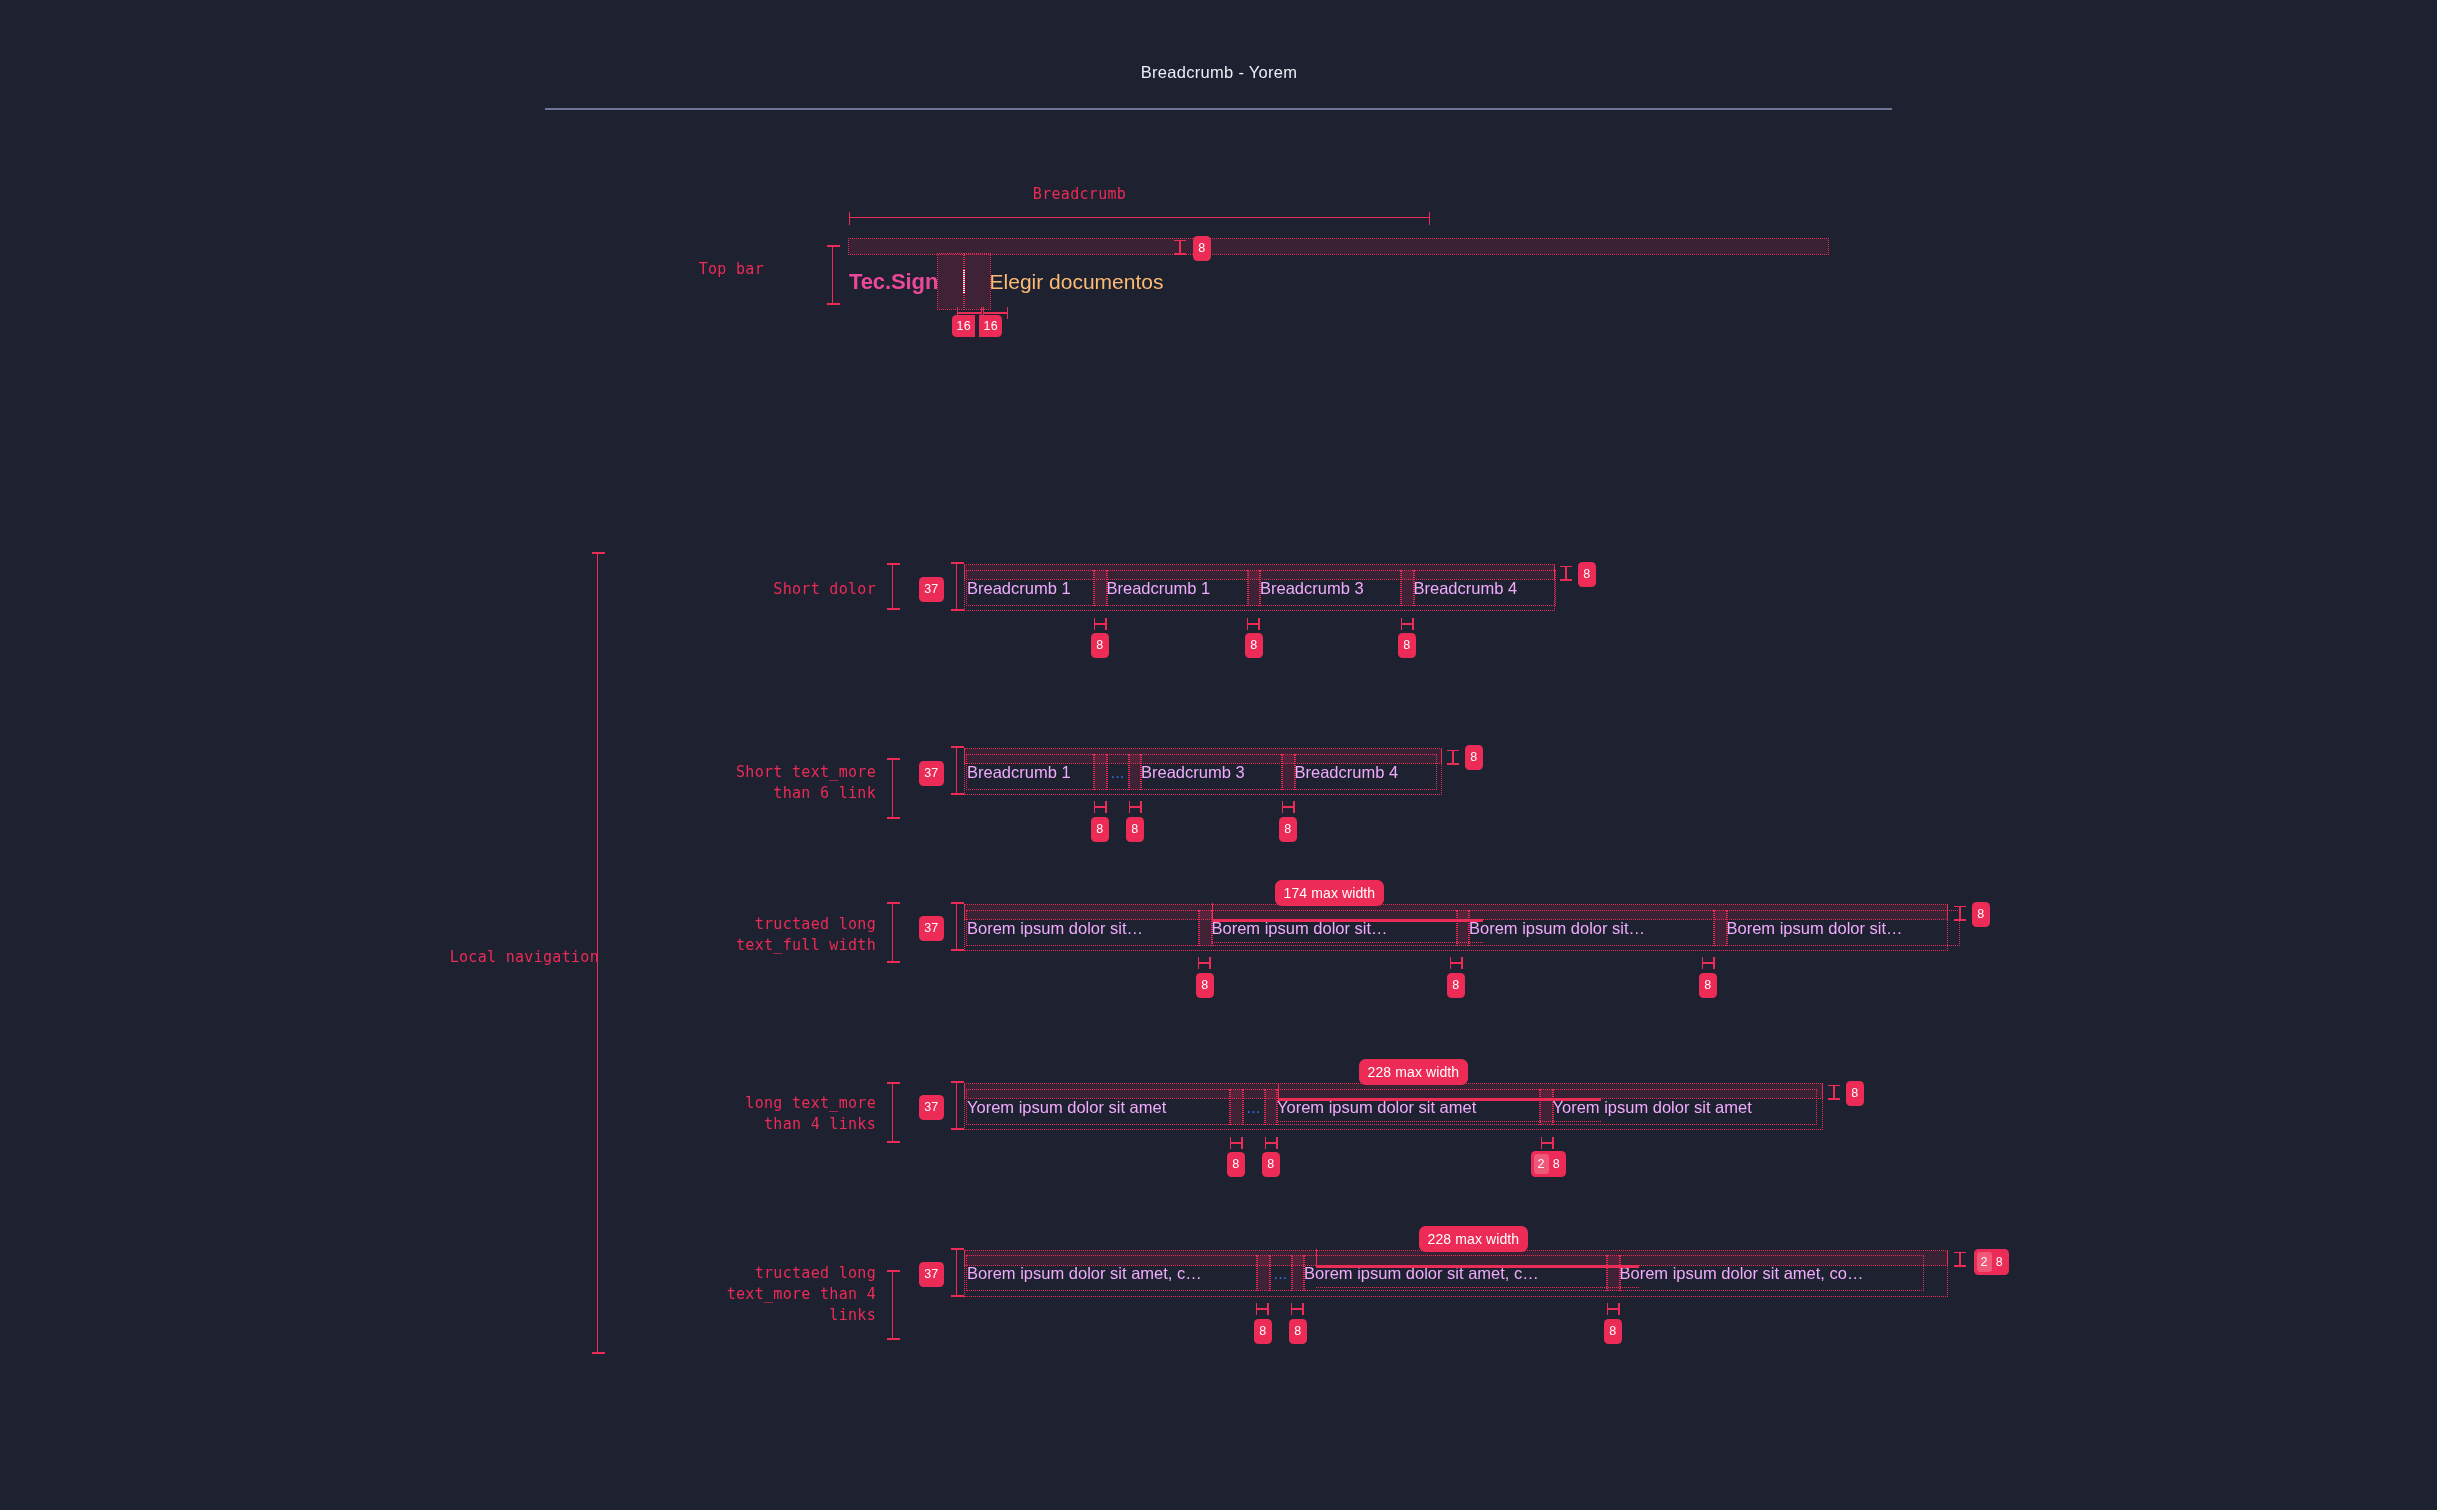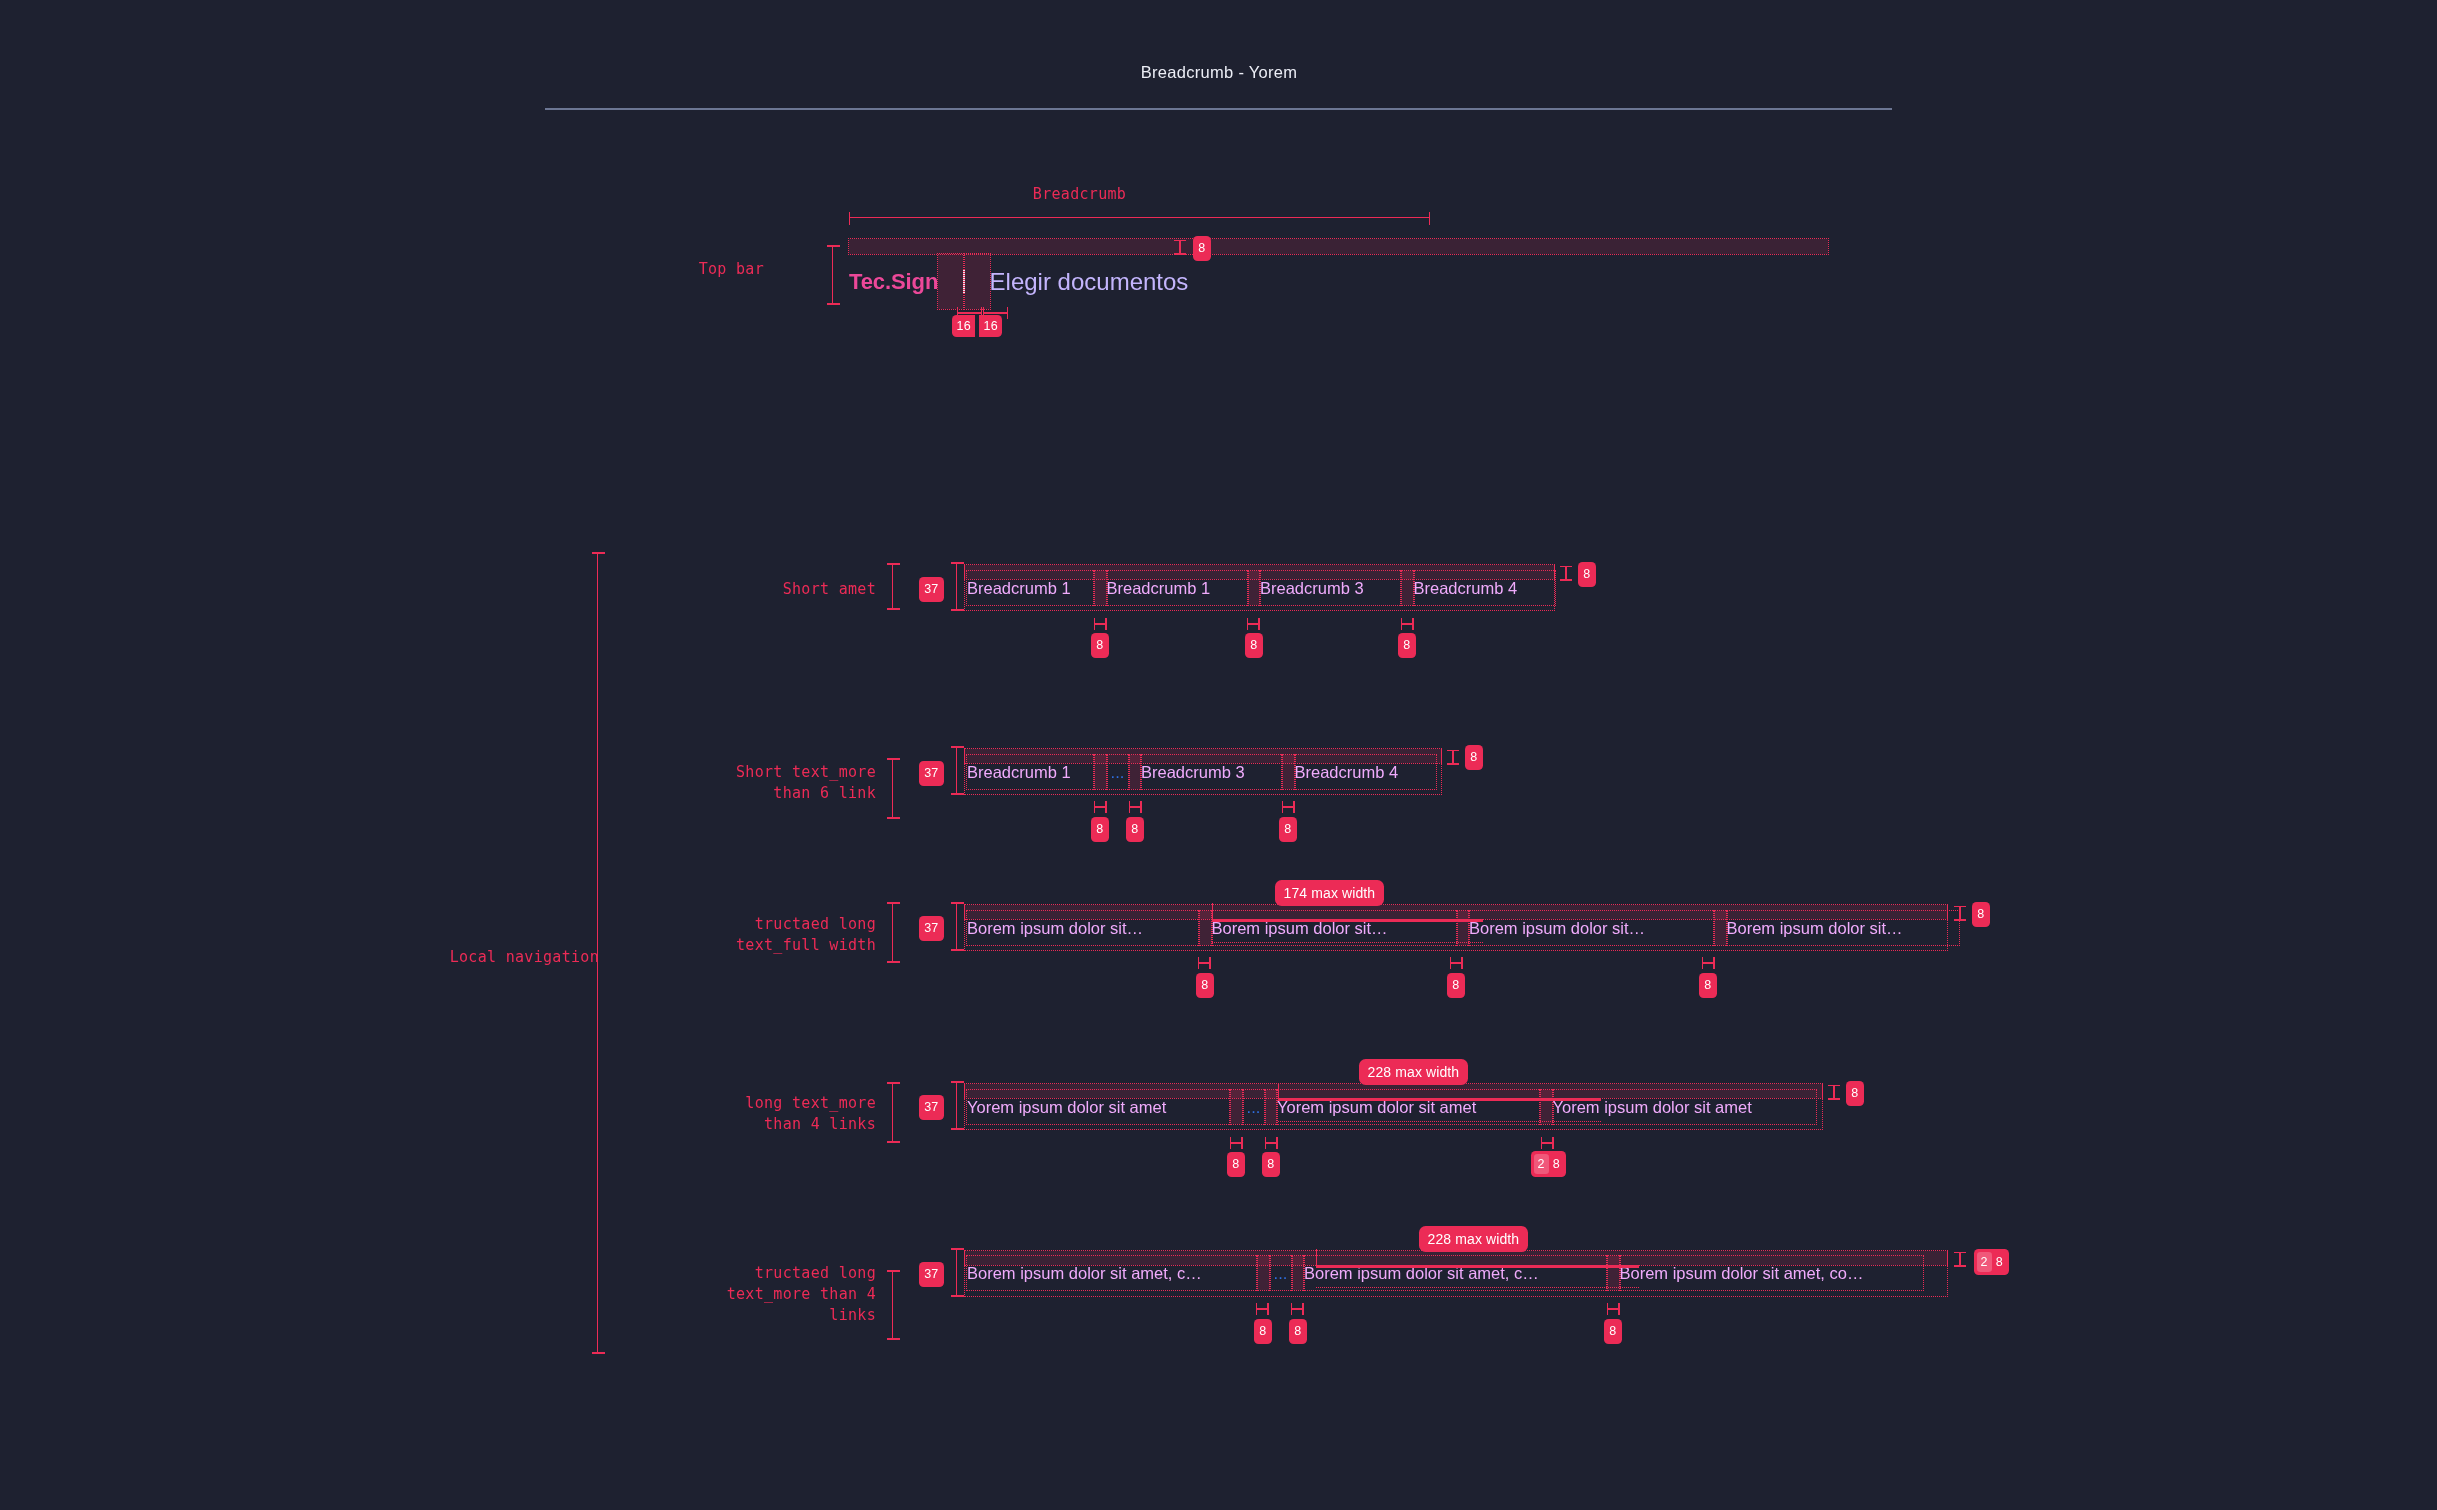--- a/index.html
+++ b/index.html
@@ -196,21 +196,21 @@
   .brand {
     font-size:22px;
     font-weight:bold;
     color:#ec4899;
     letter-spacing:-0.1px;
   }
   .tb-divider {
     width:1.3px; height:22.4px; background:#e8eaf2;
   }
   .tb-link {
-    font-size:24px; color:#c4b5fd; white-space:nowrap;
+    font-size:21px; color:#fdba74; white-space:nowrap;
   }
   .tb-gap { position:relative; height:55px; background:rgba(236,43,86,0.16); outline:1.3px dotted #ec2b56; outline-offset:-0.7px;}
   .dot-strip {
     position:absolute;
     background:rgba(236,43,86,0.14);
     outline:1.3px dotted #ec2b56;
     outline-offset:-0.7px;
   }
 </style>
 </head>
@@ -250,21 +250,21 @@
       <i></i>
     </div>
   <div class="badge" style="left:952px; top:315px; border-top-right-radius:0; border-bottom-right-radius:0;">16</div>
   <div class="badge" style="left:979px; top:315px; border-top-left-radius:0; border-bottom-left-radius:0;">16</div>
 </div>
 
 <div class="spec-label" style="left:408px; top:947px; width:191px;">Local navigation</div>
 <div class="v-bracket" style="left:597px; top:553px; height:800px;"></div>
 
 <div>
-  <div class="spec-label" style="left:659px; top:579px; width:217px;">Short amet</div>
+  <div class="spec-label" style="left:659px; top:579px; width:217px;">Short dolor</div>
   <div class="v-bracket" style="left:892px; top:564px; height:45px;"></div>
   <div class="badge tall" style="left:919px; top:577px;">37</div>
   <div class="v-bracket" style="left:956px; top:563px; height:47px;"></div>
 
   <div class="row-box" style="left:965px; top:565px; width:589px; height:45px;"></div>
   <div class="pad-band" style="left:965px; top:565px; width:589px; height:14px;"></div>
 
   <div class="bc-row" style="left:967px; top:571px; height:34px;">
     <div class="bc-item" style="width:127px;">Breadcrumb 1</div>
     <div class="bc-gap" style="width:12.5px;"></div>

